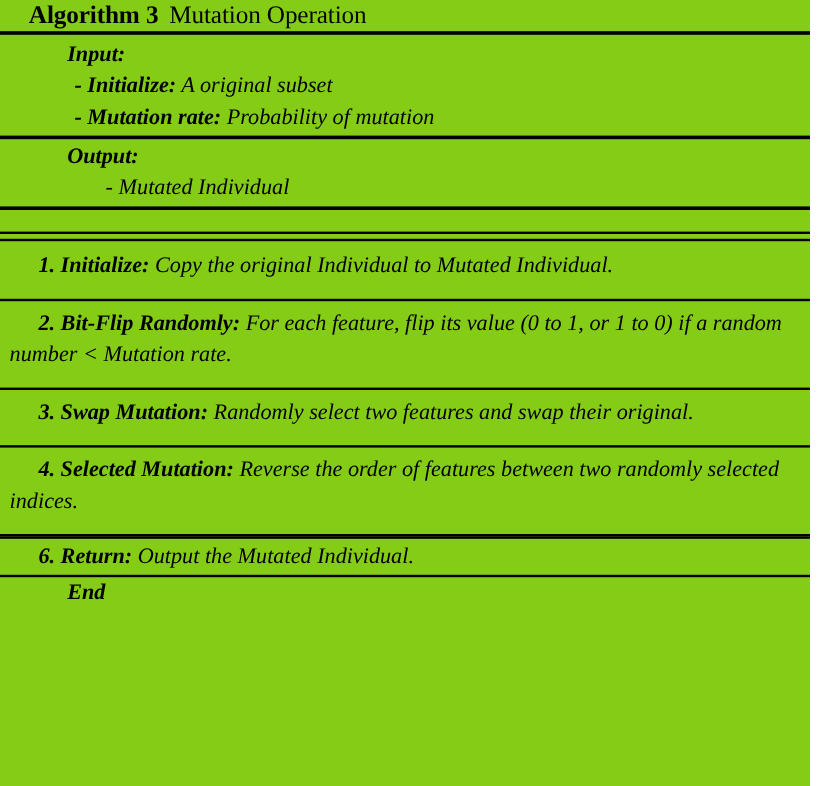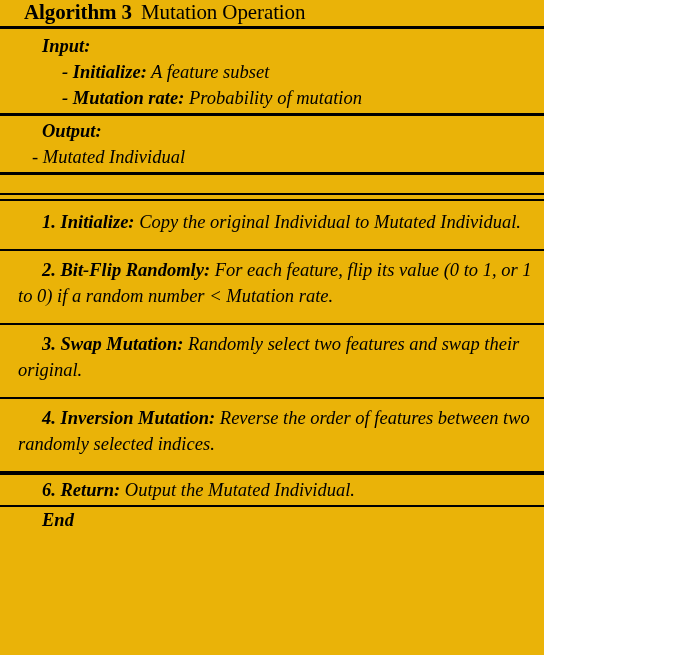--- a/index.html
+++ b/index.html
@@ -8,24 +8,24 @@
     background: #ffffff;
   }
   body {
     font-family: "Liberation Serif", "DejaVu Serif", serif;
     color: #000000;
     -webkit-font-smoothing: antialiased;
   }
 
   .algorithm-box {
     position: relative;
-    width: 544px;
+    width: 675px;
     height: 655px;
     box-sizing: border-box;
-    background: #eab308;
+    background: #84cc16;
     overflow: hidden;
     font-family: Liberation Serif, serif;
   }
 
   
   .algo-title {
     padding: 0 0 0 24px;
     font-size: 21px;
     line-height: 24px;
     white-space: nowrap;
@@ -69,43 +69,43 @@
   }
   .line b {
     font-weight: bold;
     font-style: italic;
   }
 
   
   .head {
     font-weight: bold;
     font-style: italic;
-    padding-left: 42px;
+    padding-left: 56px;
   }
 
   
   .bullet {
     padding-left: 62px;
   }
   
   .bullet.wrap {
     white-space: normal;
     padding-left: 18px;
     text-indent: 44px;
   }
 
   
   .outitem {
-    padding-left: 32px;
+    padding-left: 88px;
   }
 
   
   .step {
     font-style: italic;
-    padding-left: 18px;
+    padding-left: 8px;
     text-indent: 24px;
     white-space: normal;
     padding-right: 6px;
   }
   .step b {
     font-weight: bold;
     font-style: italic;
   }
 
   .sp-2  { height: 2px; }
@@ -126,21 +126,21 @@
   </div>
 
   <div class="sp-2"></div>
   <div class="rule thick"></div>
 
   <div class="block">
     <div class="sp-4"></div>
     <div class="line head">Input:</div>
     <div class="line bullet">
       <b>- Initialize:</b>
-      <span>A feature subset</span>
+      <span>A original subset</span>
     </div>
     <div class="line bullet">
       <b>- Mutation rate:</b>
       <span>Probability of mutation</span>
     </div>
     <div class="sp-2"></div>
   </div>
 
   <div class="rule thick"></div>
 
@@ -196,21 +196,21 @@
     </div>
     <div class="sp-14"></div>
   </div>
 
   <div class="rule thin"></div>
 
   <div class="block">
     <div class="sp-6"></div>
     <div class="step">
       <b>4.</b>
-      <b>Inversion Mutation:</b>
+      <b>Selected Mutation:</b>
       <span>Reverse the order of features between two randomly selected indices.</span>
     </div>
     <div class="sp-14"></div>
   </div>
 
   <div class="rule thin"></div>
 
 
   <div class="rule thin"></div>
 

